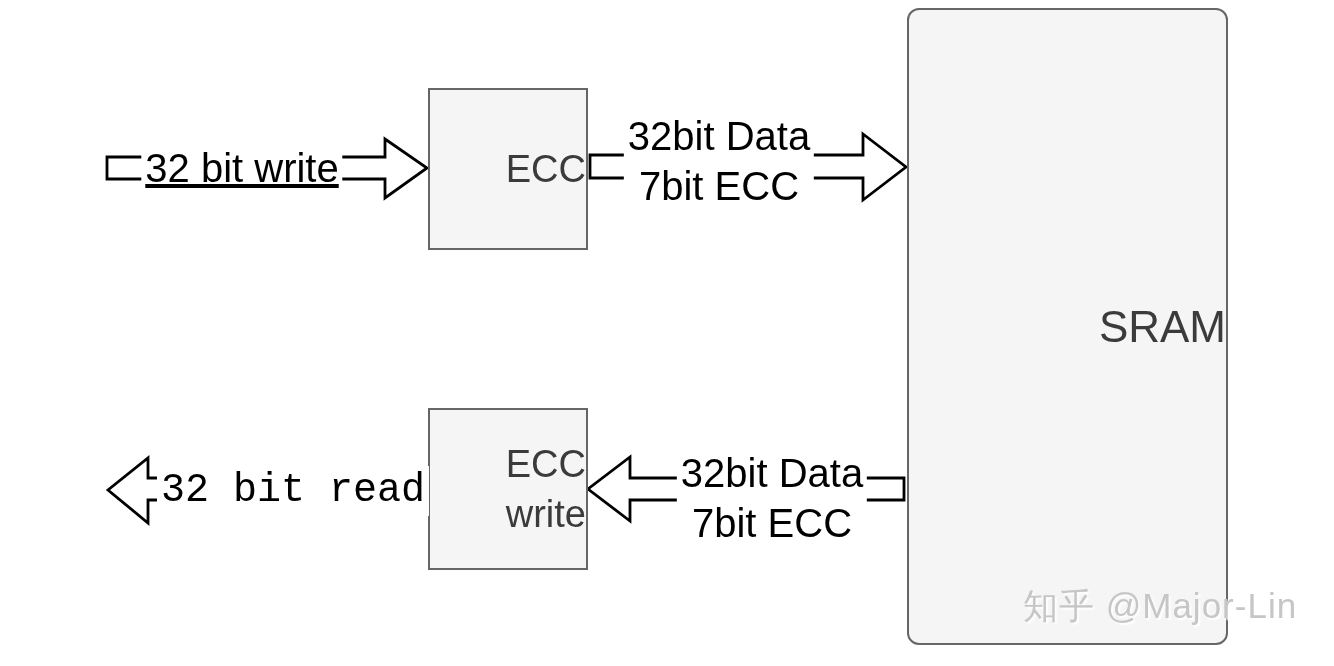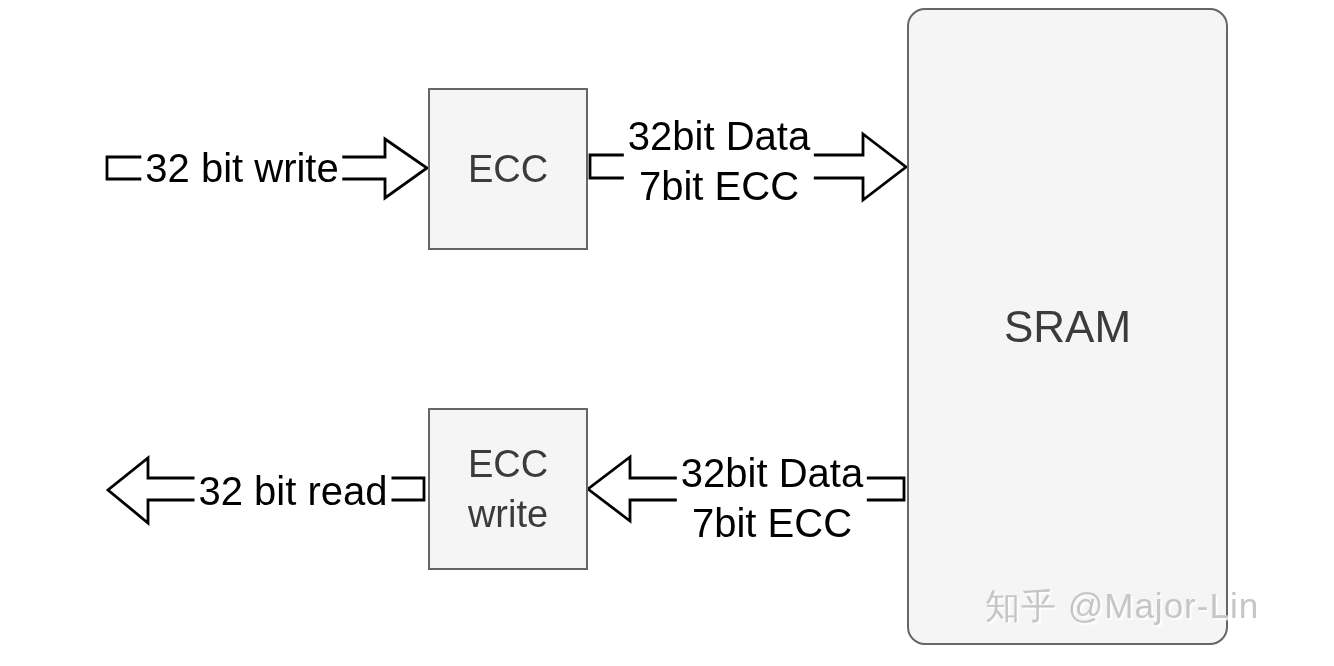--- a/index.html
+++ b/index.html
@@ -4,41 +4,41 @@
 <style>
   html,body{margin:0;padding:0;background:#ffffff;}
   .canvas{
     position:relative;width:1334px;height:666px;background:#ffffff;
     font-family:"Liberation Sans", sans-serif;overflow:hidden;
   }
   .arrows{position:absolute;left:0;top:0;z-index:1;}
   .arrow-path{fill:#ffffff;stroke:#000000;stroke-width:2.8;stroke-linejoin:miter;}
   .box{
     position:absolute;background:#f5f5f5;border:2px solid #666666;
-    color:#3b3b3b;display:flex;flex-direction:column;align-items:center;justify-content:center;
+    color:#3b3b3b;display:flex;flex-direction:column;align-items:flex-end;justify-content:center;
     z-index:2;box-sizing:border-box;
   }
   .box.small{left:428px;width:160px;height:162px;font-size:38px;line-height:50px;}
   .box.encode{top:88px;}
   .box.decode{top:408px;}
   .box.sram{
-    left:907px;top:8px;width:321px;height:637px;border-radius:18px;
+    left:907px;top:8px;width:321px;height:637px;border-radius:12px;
     font-size:44px;justify-content:center;
   }
   .flowlabel{
     position:absolute;transform:translate(-50%,-50%);
     background:#ffffff;color:#000000;font-size:40px;line-height:50px;
     white-space:nowrap;text-align:center;z-index:3;padding:0 4px;
   }
-  .lbl-write{left:242px;top:168px;}
+  .lbl-write{left:242px;top:168px;text-decoration:underline;}
   .lbl-bus-top{left:719px;top:161px;}
   .lbl-bus-bottom{left:772px;top:498px;}
-  .lbl-read{left:293px;top:491px;}
+  .lbl-read{left:293px;top:491px;font-family:Liberation Mono, monospace;}
   .watermark{
-    position:absolute;left:985px;top:583px;z-index:5;
+    position:absolute;left:1023px;top:583px;z-index:5;
     font-size:35px;color:#c6c6c6;letter-spacing:1px;white-space:nowrap;
     text-shadow:2px 2px 2px #ffffff;
   }
 </style>
 </head>
 <body>
 
 <div class="canvas">
 
   <svg class="arrows" width="1334" height="666" viewBox="0 0 1334 666" xmlns="http://www.w3.org/2000/svg">

